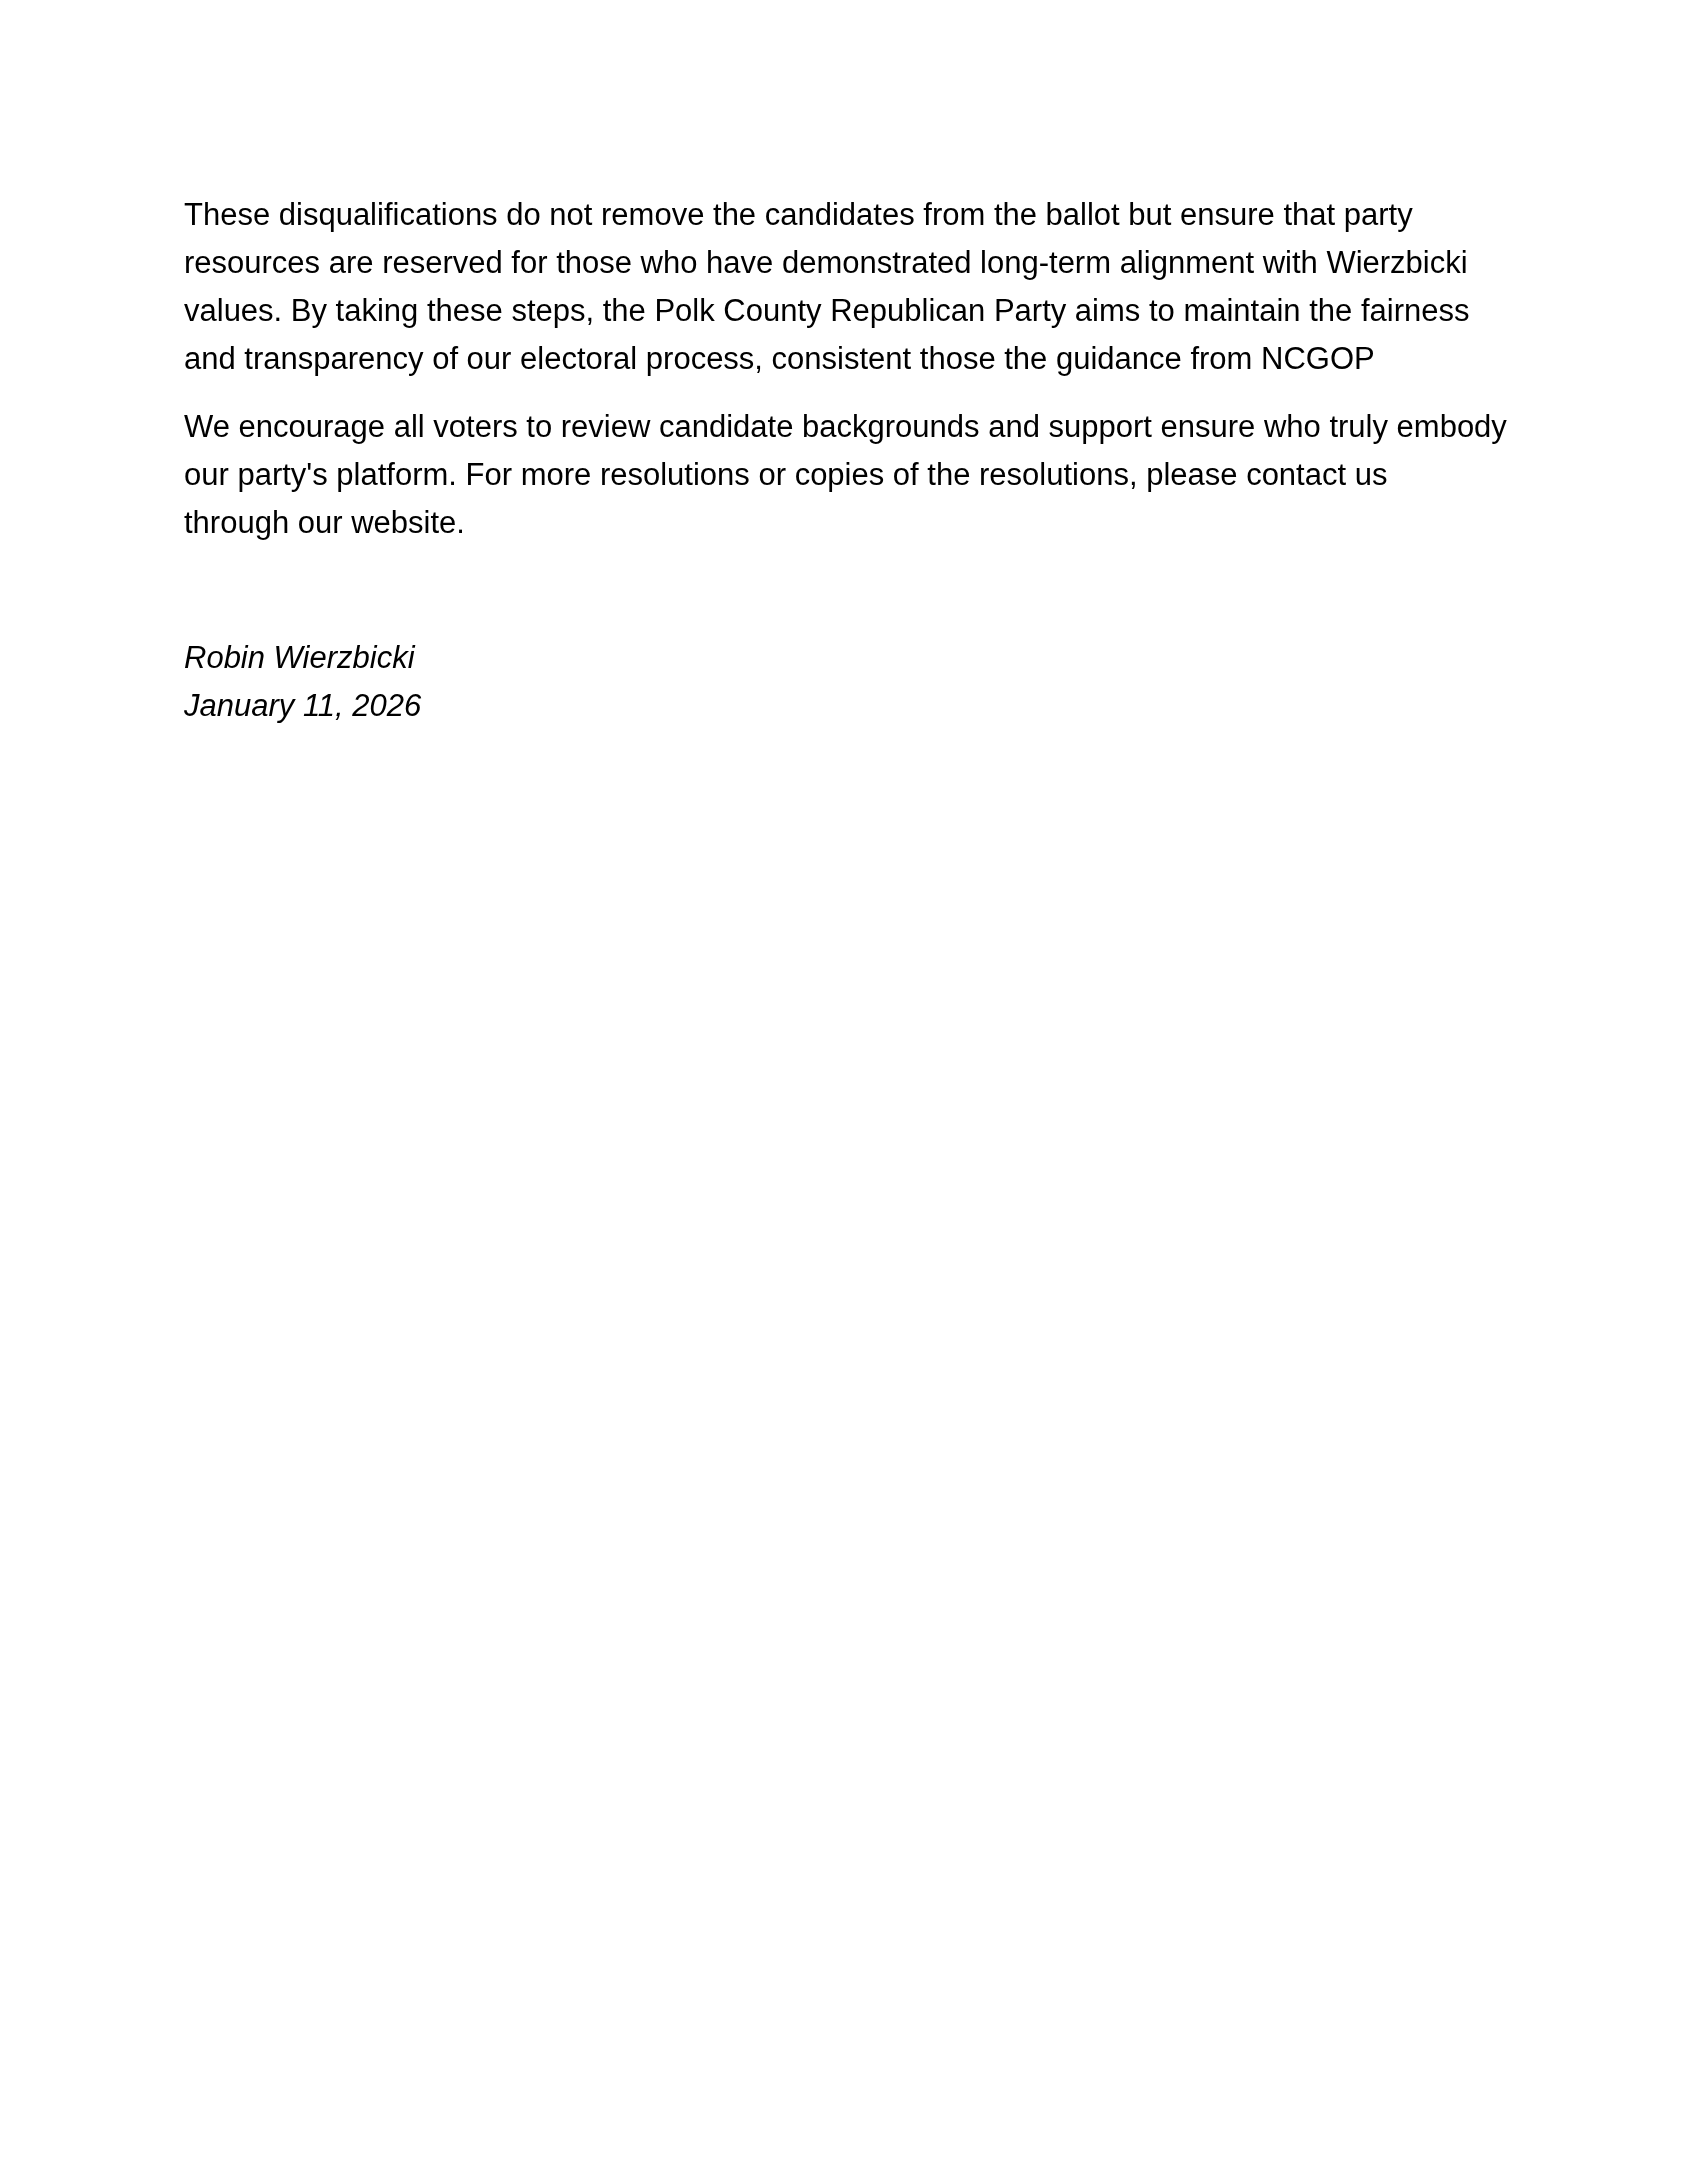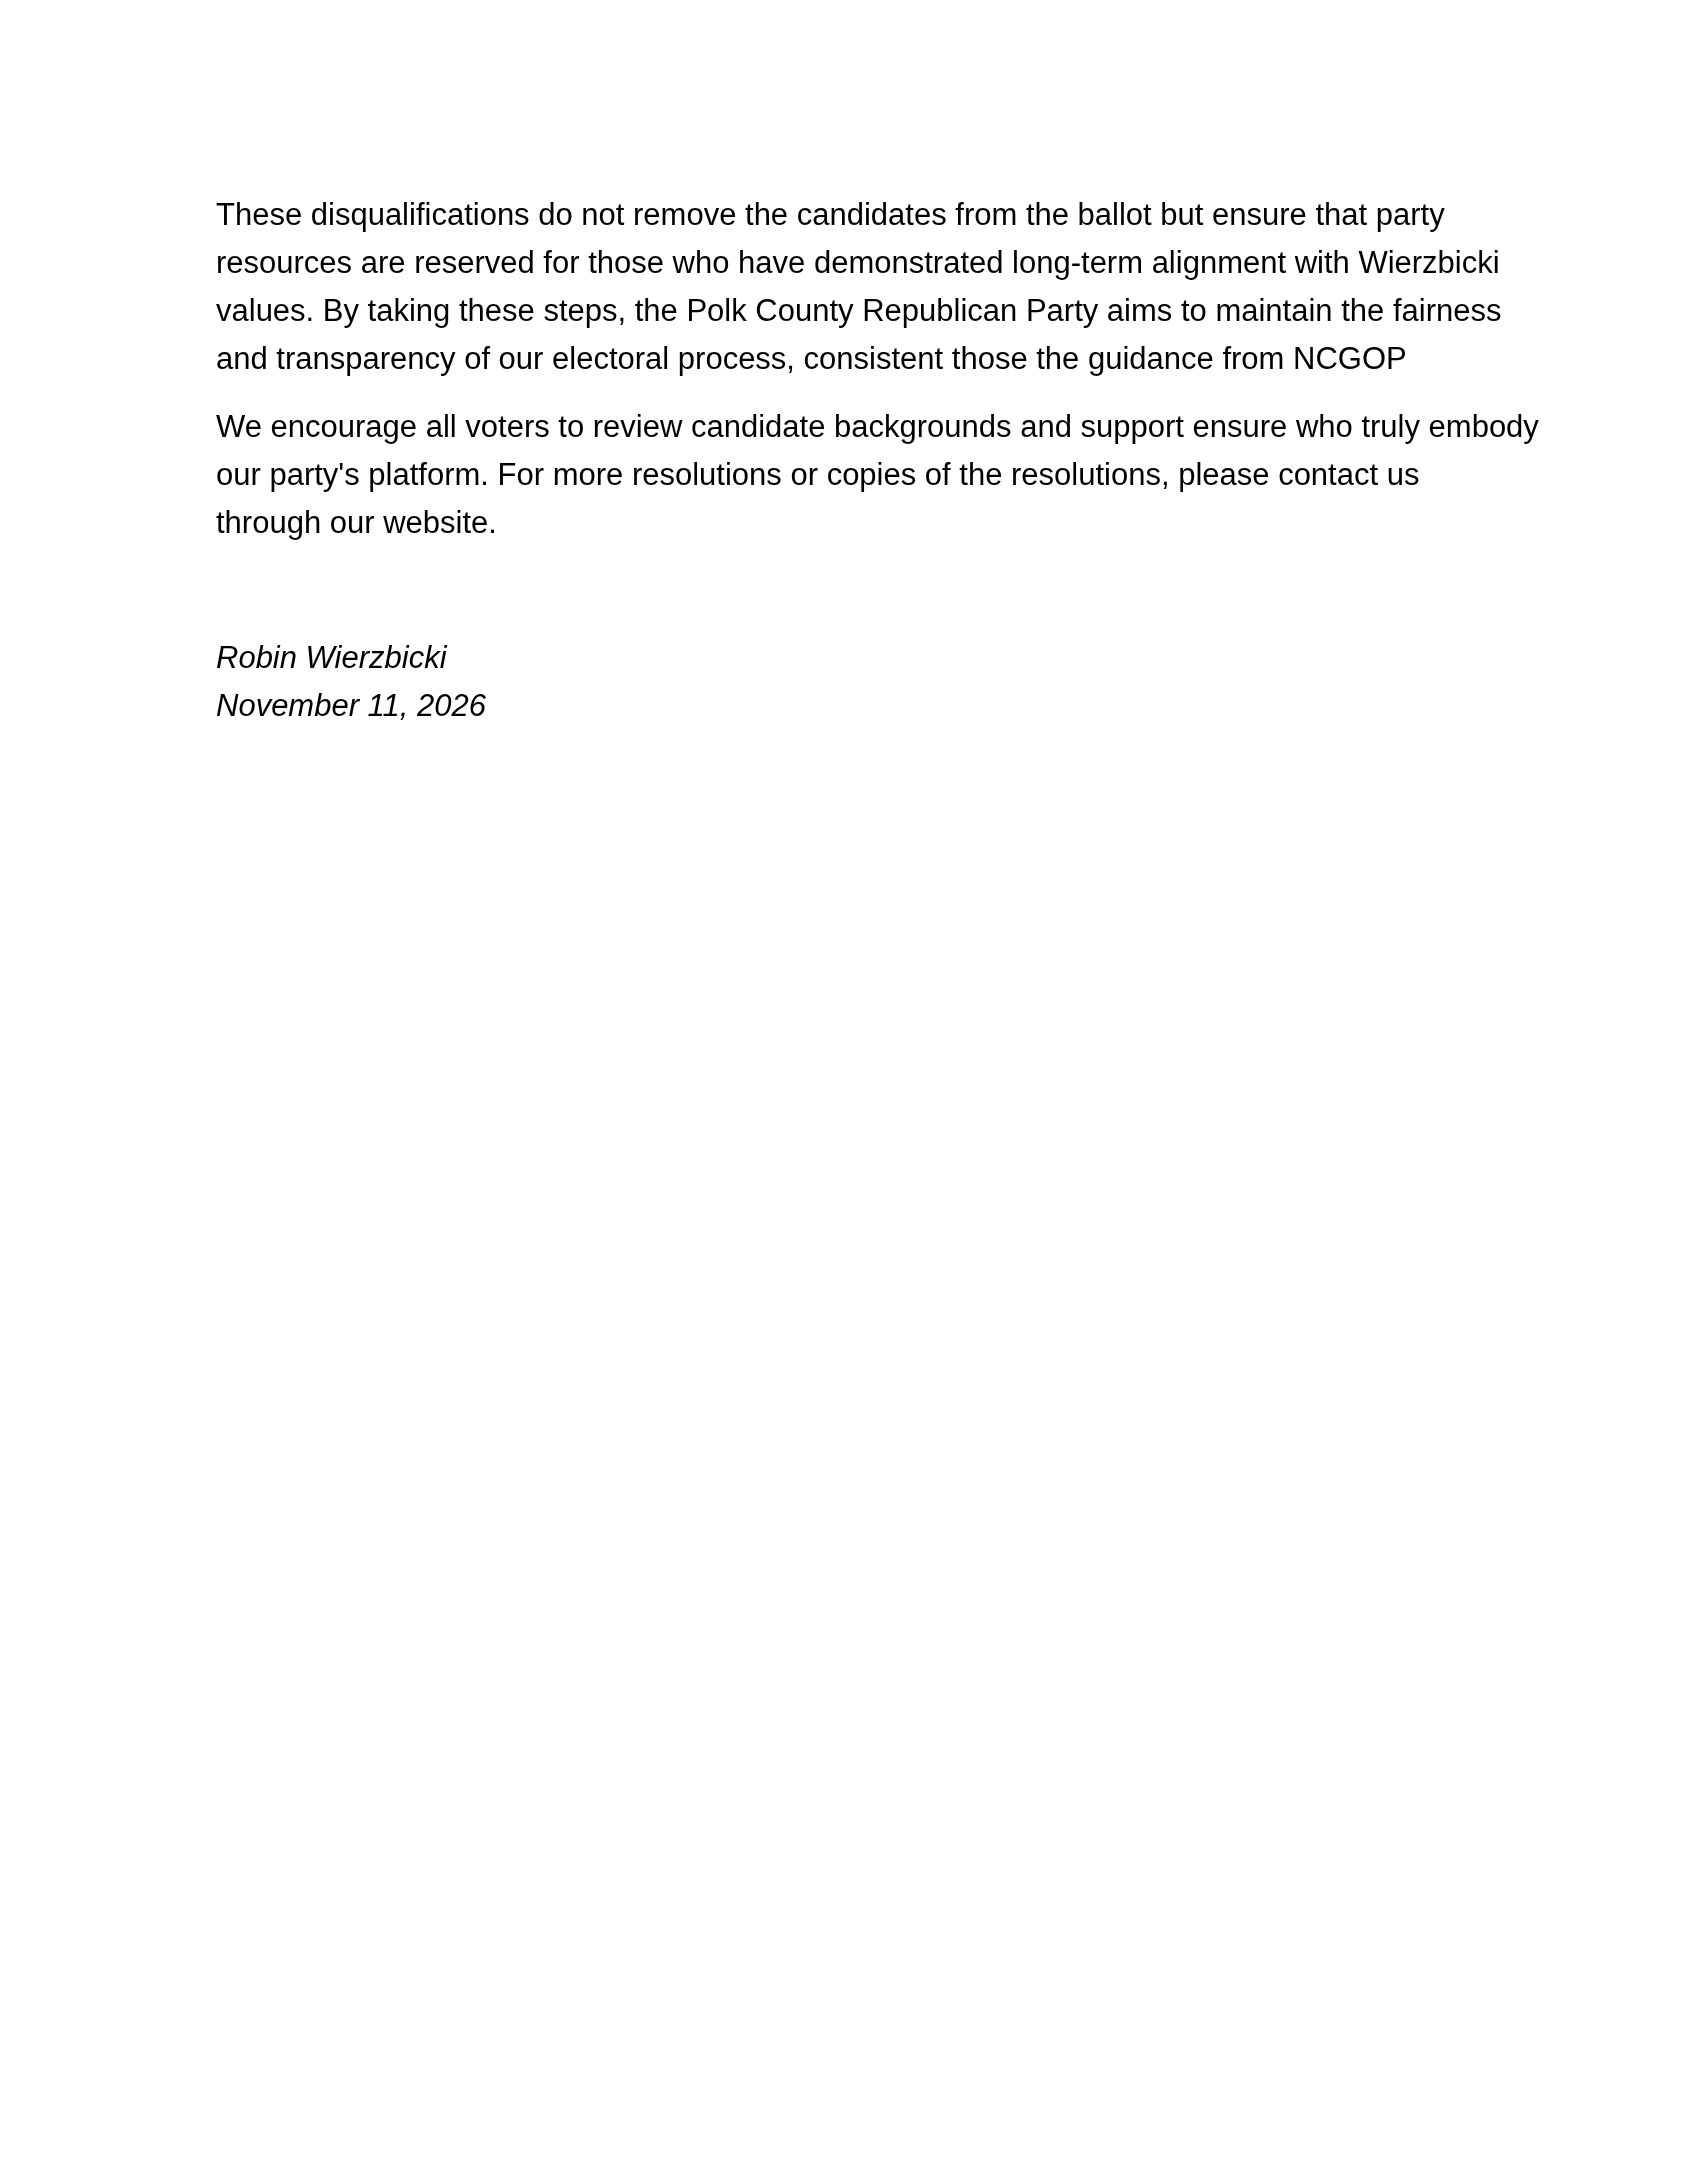--- a/index.html
+++ b/index.html
@@ -11,21 +11,21 @@
     position: relative;
     width: 1683px;
     height: 2178px;
     background: #ffffff;
     overflow: hidden;
     font-family: "Liberation Sans", sans-serif;
     color: #000000;
   }
   .content {
     position: absolute;
-    left: 216px;
+    left: 184px;
     top: 191px;
     width: 1307px;
     font-size: 31px;
     line-height: 48px;
     letter-spacing: 0px;
   }
   .paragraph {
     margin: 0 0 20px 0;
   }
   .line {
@@ -50,18 +50,18 @@
     </div>
 
     <div class="paragraph">
       <div class="line">We encourage all voters to review candidate backgrounds and support ensure who truly embody</div>
       <div class="line">our party's platform. For more resolutions or copies of the resolutions, please contact us</div>
       <div class="line">through our website.</div>
     </div>
 
     <div class="signature">
       <div class="line">Robin Wierzbicki</div>
-      <div class="line">November 11, 2026</div>
+      <div class="line">January 11, 2026</div>
     </div>
 
   </div>
 </div>
 
 
 </body></html>

